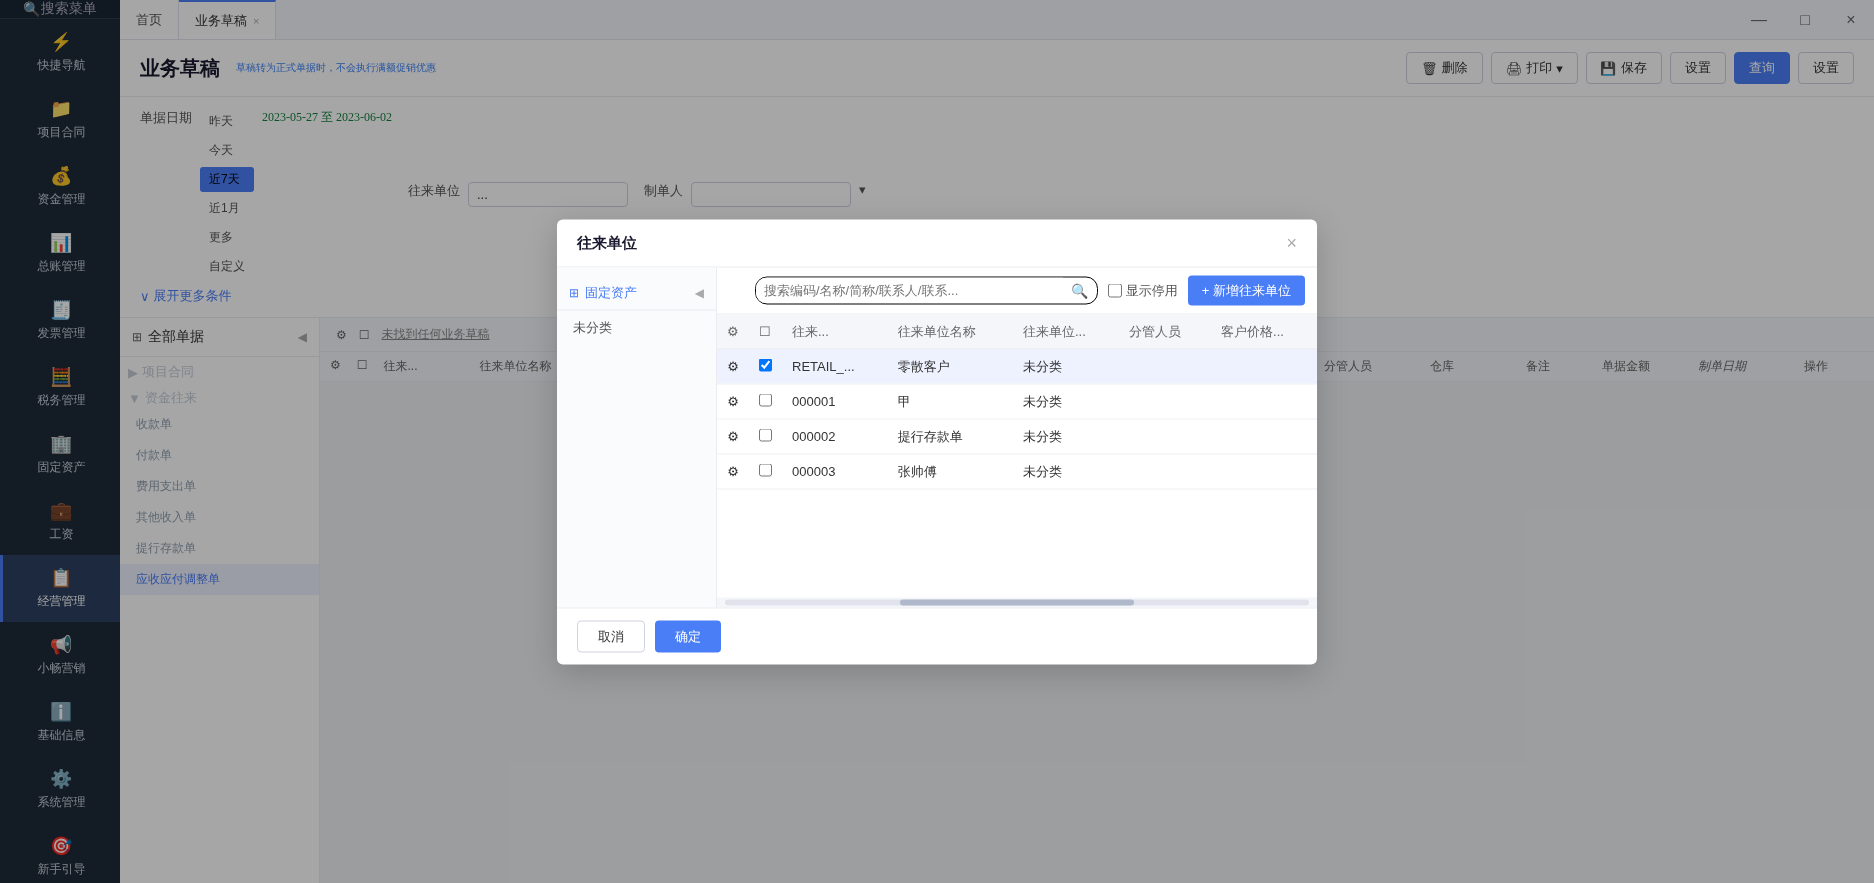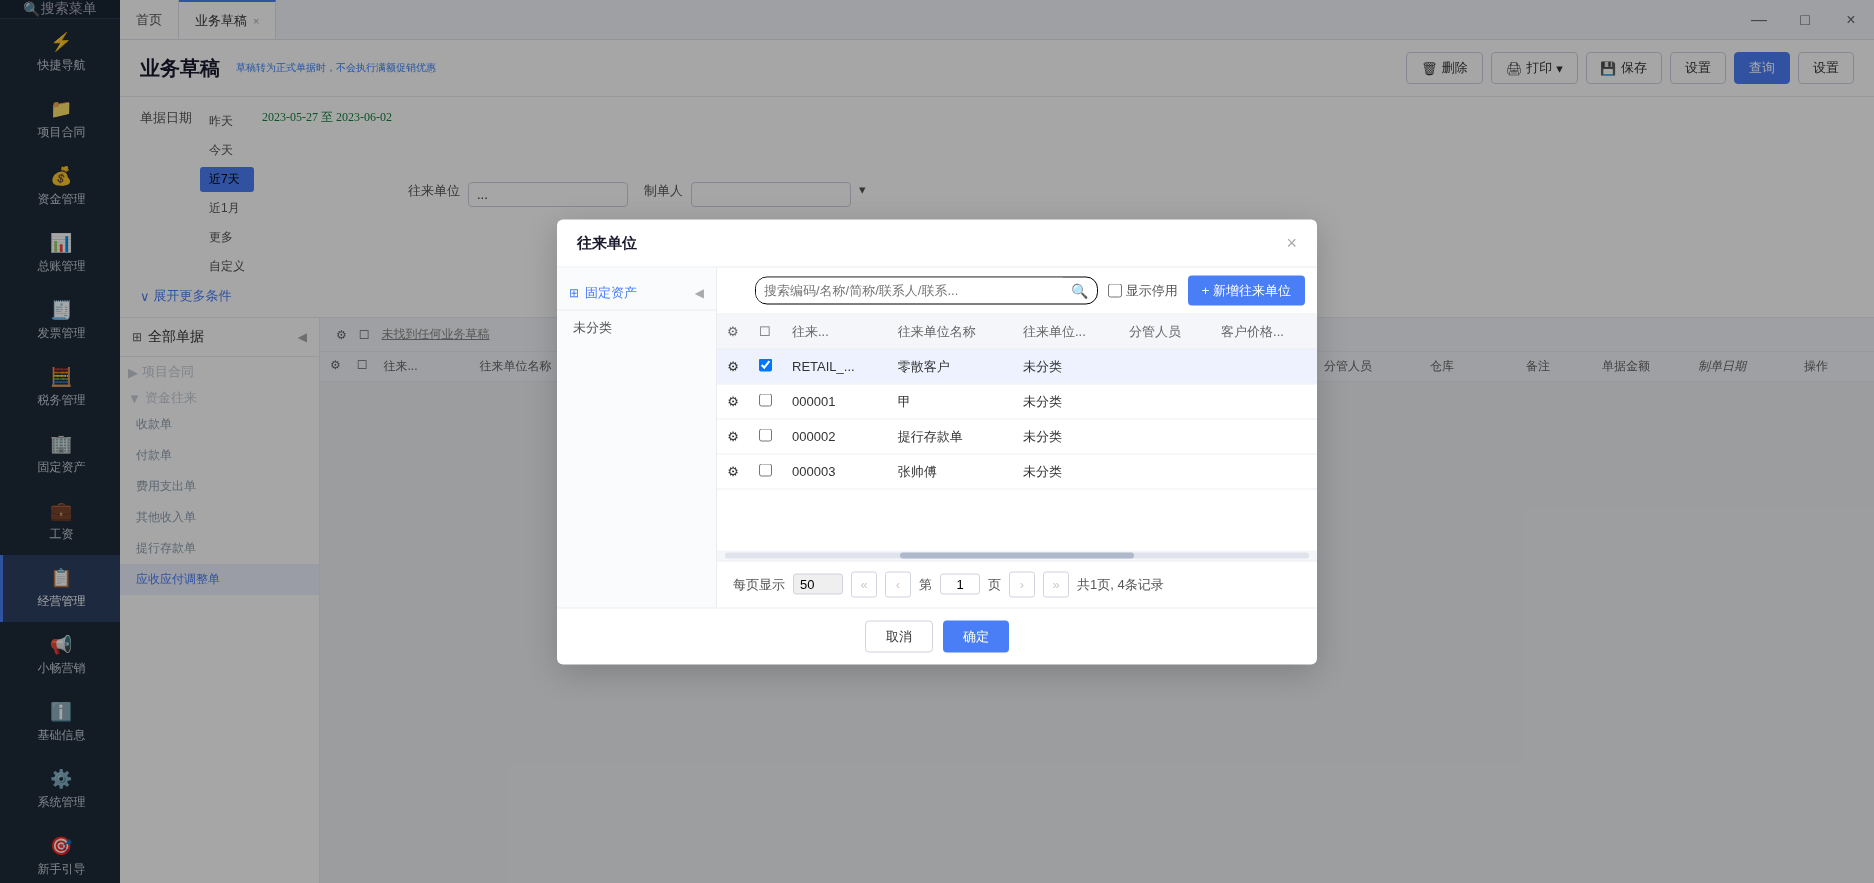--- a/index.html
+++ b/index.html
@@ -132,21 +132,21 @@
       border-top: 1px solid #eaecf0;
     }
     .page-input { width: 40px; border: 1px solid #d0d3e0; border-radius: 3px; padding: 2px 4px; text-align: center; font-size: 13px; }
     .page-btn { width: 26px; height: 26px; border: 1px solid #d0d3e0; border-radius: 3px; cursor: pointer; background: #fff; display: flex; align-items: center; justify-content: center; font-size: 13px; }
     .page-btn.disabled { color: #ccc; cursor: default; }
     .per-page-select { border: 1px solid #d0d3e0; border-radius: 3px; padding: 2px 20px 2px 6px; font-size: 13px; appearance: none; cursor: pointer; }
 
     
     .modal-footer {
       padding: 12px 20px; border-top: 1px solid #eaecf0;
-      display: flex; justify-content: center; gap: 10px;
+      display: flex; justify-content: flex-start; gap: 10px;
     }
     .btn-cancel { padding: 6px 20px; border: 1px solid #d0d3e0; border-radius: 4px; background: #fff; font-size: 13px; cursor: pointer; color: #333; }
     .btn-confirm { padding: 6px 20px; border: none; border-radius: 4px; background: #4a7ef7; font-size: 13px; cursor: pointer; color: #fff; }
 
     
     .table-scroll { overflow-x: auto; flex: 1; }
     .table-scroll::-webkit-scrollbar { height: 6px; }
     .table-scroll::-webkit-scrollbar-thumb { background: #c0c4cc; border-radius: 3px; }
 
     
@@ -446,36 +446,20 @@
           </tbody>
         </table>
       </div>
 
       <div style="height:10px;background:#f5f6fa;display:flex;align-items:center;padding:0 8px;">
         <div style="height:6px;flex:1;background:#e0e3ec;border-radius:3px;position:relative;">
           <div style="position:absolute;left:30%;width:40%;height:100%;background:#b0b8cc;border-radius:3px;"></div>
         </div>
       </div>
 
-      <div class="pagination">
-        <span>每页显示</span>
-        <select class="per-page-select">
-          <option>50</option>
-          <option>100</option>
-          <option>200</option>
-        </select>
-        <button class="page-btn disabled">«</button>
-        <button class="page-btn disabled">‹</button>
-        <span>第</span>
-        <input class="page-input" type="text" value="1" style="">
-        <span>页</span>
-        <button class="page-btn disabled">›</button>
-        <button class="page-btn disabled">»</button>
-        <span>共1页, 4条记录</span>
-      </div>
     </div>
   </div>
 
   <div class="modal-footer">
     <button class="btn-cancel">
       <span>取消</span>
     </button>
     <button class="btn-confirm">
       <span>确定</span>
     </button>

